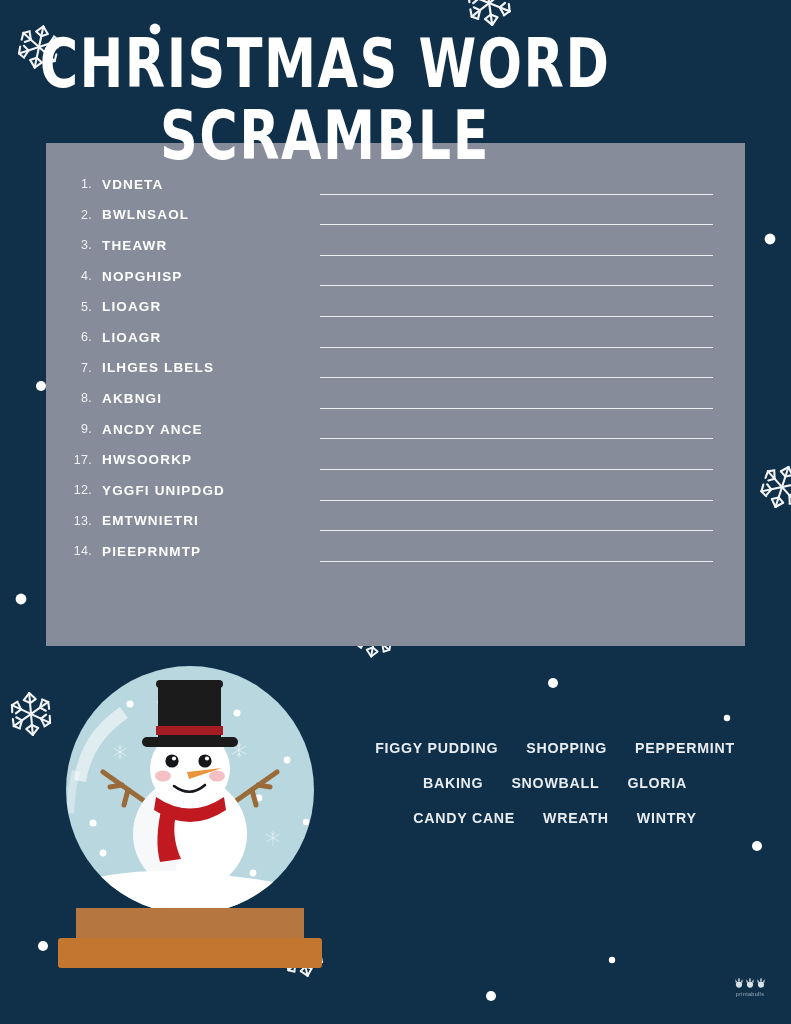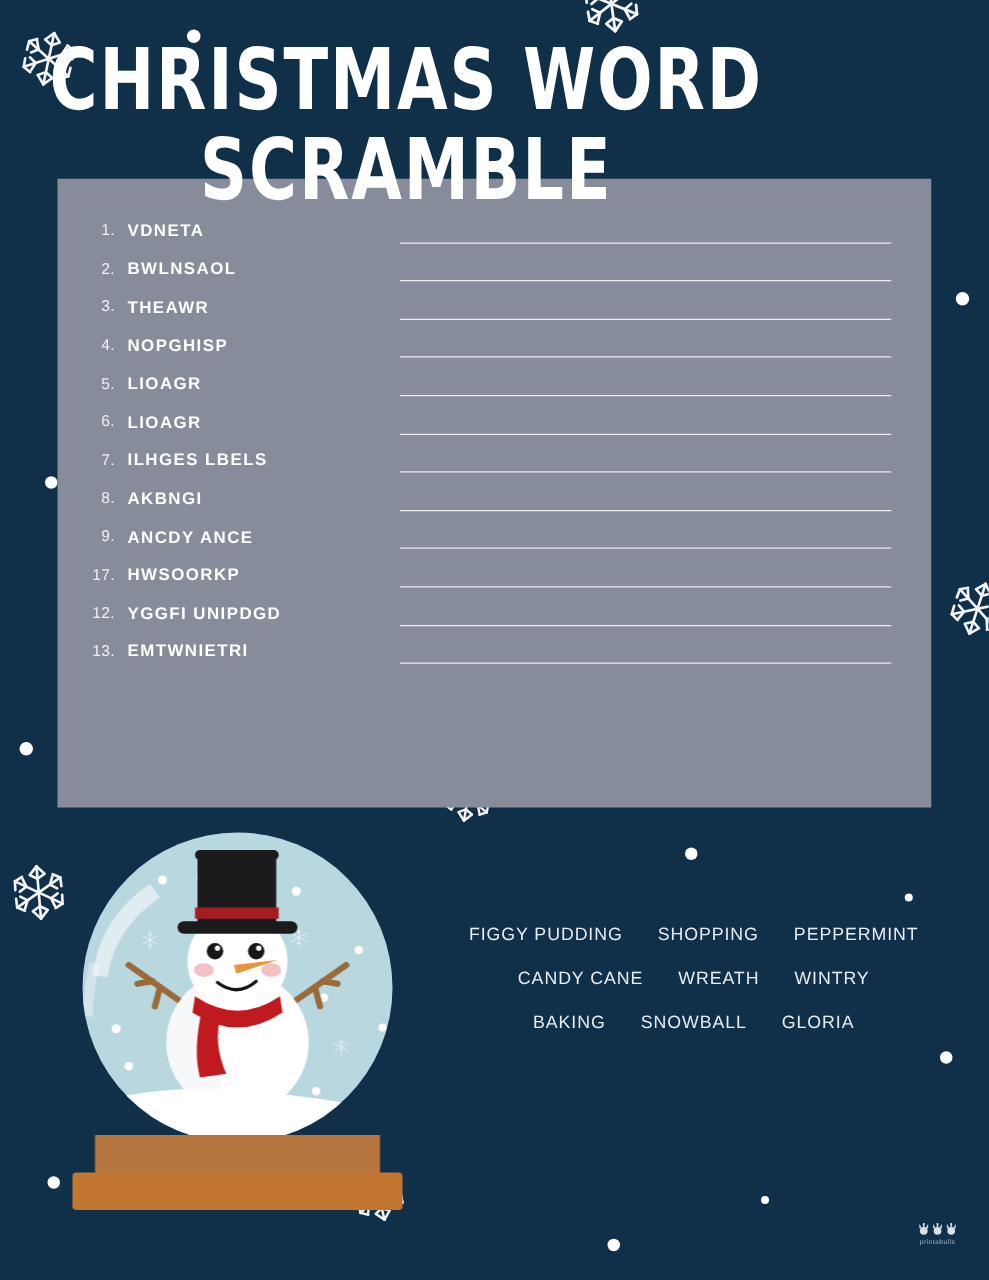--- a/index.html
+++ b/index.html
@@ -110,20 +110,21 @@
     justify-content: center;
     align-items: baseline;
     height: 35px;
     gap: 28px;
   }
   .wb-word {
     color: #e8edf2;
     font-size: 14.2px;
     letter-spacing: 0.75px;
     white-space: nowrap;
+    font-weight: bold;
   }
 
   
   #logo {
     position: absolute;
     left: 721px; top: 976px;
     width: 58px; height: 30px;
     z-index: 3;
     text-align: center;
   }
@@ -258,20 +259,25 @@
       <div class="scramble-row">
         <span class="sc-num">12.</span>
         <span class="sc-word">YGGFI UNIPDGD</span>
         <span class="sc-line"></span>
       </div>
       <div class="scramble-row">
         <span class="sc-num">13.</span>
         <span class="sc-word">EMTWNIETRI</span>
         <span class="sc-line"></span>
       </div>
+      <div class="scramble-row">
+        <span class="sc-num">14.</span>
+        <span class="sc-word">PIEEPRNMTP</span>
+        <span class="sc-line"></span>
+      </div>
     </div>
 </div>
 
 <div id="snowglobe">
   <svg width="280" height="308" viewBox="0 0 280 308">
     <defs>
       <clipPath id="globeClip">
         <circle cx="140" cy="128" r="124"></circle>
       </clipPath>
     </defs>
@@ -380,28 +386,28 @@
   </svg>
 </div>
 
 <div id="word-bank">
     <div class="wb-row">
       <span class="wb-word">FIGGY PUDDING</span>
       <span class="wb-word">SHOPPING</span>
       <span class="wb-word">PEPPERMINT</span>
     </div>
     <div class="wb-row">
+      <span class="wb-word">BAKING</span>
+      <span class="wb-word">SNOWBALL</span>
+      <span class="wb-word">GLORIA</span>
+    </div>
+    <div class="wb-row">
       <span class="wb-word">CANDY CANE</span>
       <span class="wb-word">WREATH</span>
       <span class="wb-word">WINTRY</span>
-    </div>
-    <div class="wb-row">
-      <span class="wb-word">BAKING</span>
-      <span class="wb-word">SNOWBALL</span>
-      <span class="wb-word">GLORIA</span>
     </div>
   </div>
 
 <div id="logo">
   <svg id="logo-mark" width="30" height="14" viewBox="0 0 30 14">
     <g fill="#d8e1e8">
       <g transform="translate(4,7)">
         <path d="M-3.5 -4 L-3.5 -0.5 L-1.6 -0.5 Z"></path>
         <path d="M3.5 -4 L3.5 -0.5 L1.6 -0.5 Z"></path>
         <circle cx="0" cy="1.6" r="3.1"></circle>

